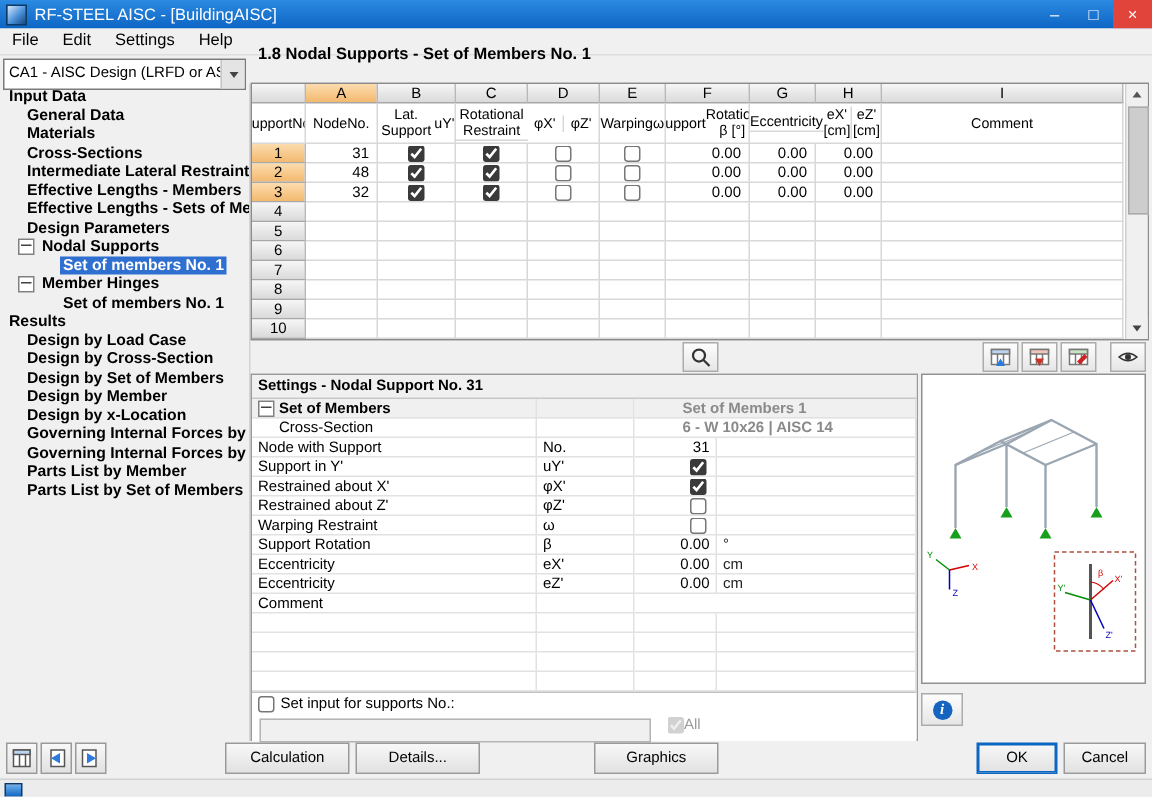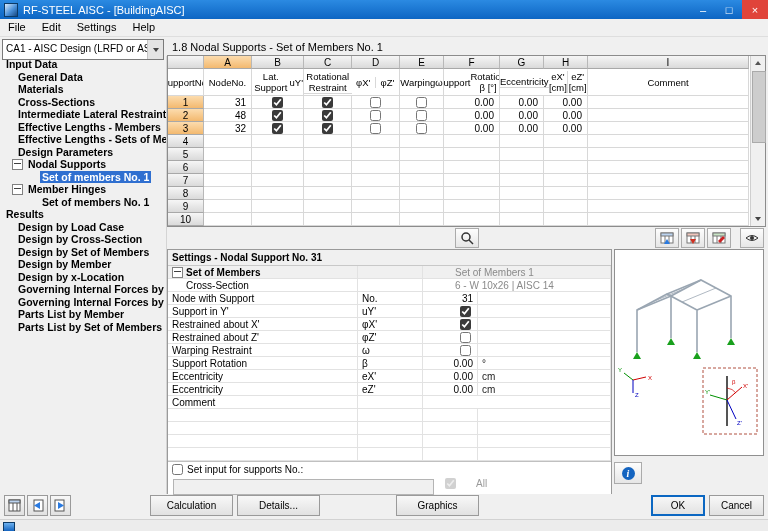--- a/index.html
+++ b/index.html
@@ -20,21 +20,21 @@
   .menubar{position:absolute;left:0;top:19px;width:768px;height:17px;background:#f0f0f0;
     border-bottom:1px solid #dedede;display:flex;}
   .menu-item{padding:0 8px;line-height:17px;font-size:11px;}
 
   
   .case-combo{position:absolute;left:2px;top:39px;width:160px;height:19px;background:#fff;
     border:1px solid #7a7a7a;display:flex;align-items:stretch;font-size:10px;}
   .case-combo .txt{flex:1;padding-left:3px;line-height:17px;white-space:nowrap;overflow:hidden;}
   .combo-arrow{width:15px;display:flex;align-items:center;justify-content:center;background:#e4e4e4;border-left:1px solid #c6c6c6;}
   .tri-down{width:0;height:0;border-left:3.5px solid transparent;border-right:3.5px solid transparent;border-top:4px solid #444;}
-  .panel-title{position:absolute;left:172px;top:41px;font-size:11px;font-weight:normal;}
+  .panel-title{position:absolute;left:172px;top:30px;font-size:11px;font-weight:bold;}
 
   
   .nav{position:absolute;left:0;top:56px;width:166px;bottom:37px;border-right:1px solid #d4d4d4;padding-top:2px;}
   .nav-item{height:12.5px;line-height:12.5px;font-size:10.5px;white-space:nowrap;display:flex;align-items:center;}
   .lvl0{padding-left:4px;}
   .lvl1{padding-left:16px;}
   .lvl2{padding-left:40px;}
   .lvl1.has-exp{padding-left:12px;}
   .expander{width:9px;height:9px;border:1px solid #808080;background:#fff;position:relative;margin-right:3px;flex:none;}
   .expander::after{content:"";position:absolute;left:1px;right:1px;top:3px;border-top:1px solid #404040;}
@@ -80,26 +80,26 @@
   .settings-header{height:15px;line-height:15px;background:#f0f0f0;border-bottom:1px solid #c8c8c8;
     font-size:10px;font-weight:bold;padding-left:4px;}
   .s-row{display:grid;grid-template-columns:190px 65px 55px 1fr;height:13px;}
   .s-cell{border-right:1px solid #e2e2e2;border-bottom:1px solid #e2e2e2;font-size:10px;display:flex;align-items:center;overflow:hidden;}
   .s-label{padding-left:4px;}
   .s-label.indent{padding-left:18px;}
   .s-row.group .s-cell{background:#f0f0f0;}
   .s-val{justify-content:flex-end;padding-right:4px;}
   .s-val.cb{justify-content:flex-end;padding-right:6px;}
   .s-unit{padding-left:4px;color:#222;}
-  .roval{grid-column:3 / span 2;justify-content:flex-start;padding-left:32px;color:#8a8a8a;}
+  .roval{grid-column:3 / span 2;justify-content:flex-start;padding-left:32px;color:#8a8a8a;font-weight:bold;}
   .span2{grid-column:3 / span 2;}
   .s-footer{border-top:1px solid #c0c0c0;background:#fff;height:32px;position:relative;font-size:10px;}
   .sf-line1{position:absolute;left:4px;top:2px;display:flex;align-items:center;gap:4px;}
   .sf-input{position:absolute;left:5px;top:17px;width:255px;height:12px;background:#f0f0f0;border:1px solid #b4b4b4;}
-  .sf-all{position:absolute;left:277px;top:16px;display:flex;align-items:center;gap:20px;color:#9a9a9a;}
+  .sf-all{position:absolute;left:277px;top:16px;display:flex;align-items:center;gap:0;color:#9a9a9a;}
 
   
   .right-panel{position:absolute;left:614px;top:249px;width:150px;}
   .view3d{width:148px;height:205px;border:1px solid #909090;background:#fff;}
   .info-row{margin-top:6px;}
   .info-btn{width:26px;height:20px;border:1px solid #ababab;background:linear-gradient(#fdfdfd,#e6e6e6);
     display:flex;align-items:center;justify-content:center;}
   .info-icon{width:13px;height:13px;border-radius:50%;background:#1464c0;color:#fff;font-size:10px;
     font-family:"Liberation Serif",serif;font-style:italic;font-weight:bold;display:flex;align-items:center;justify-content:center;}
 

